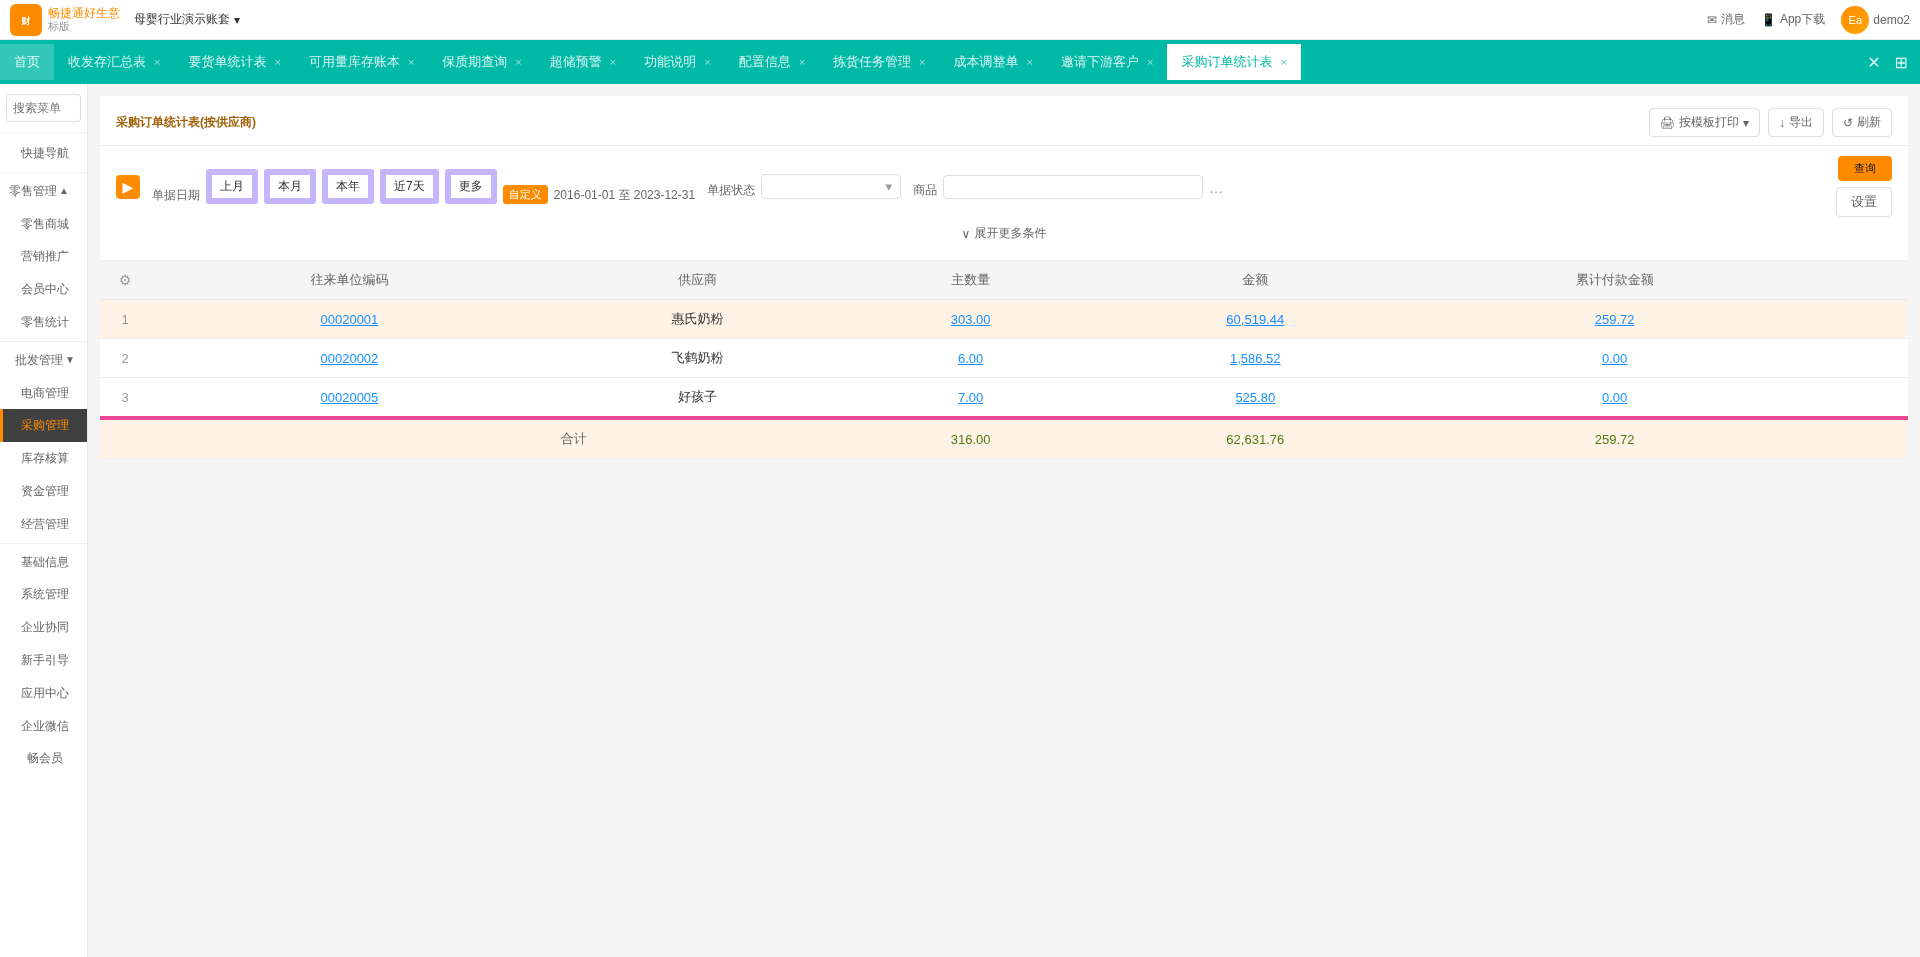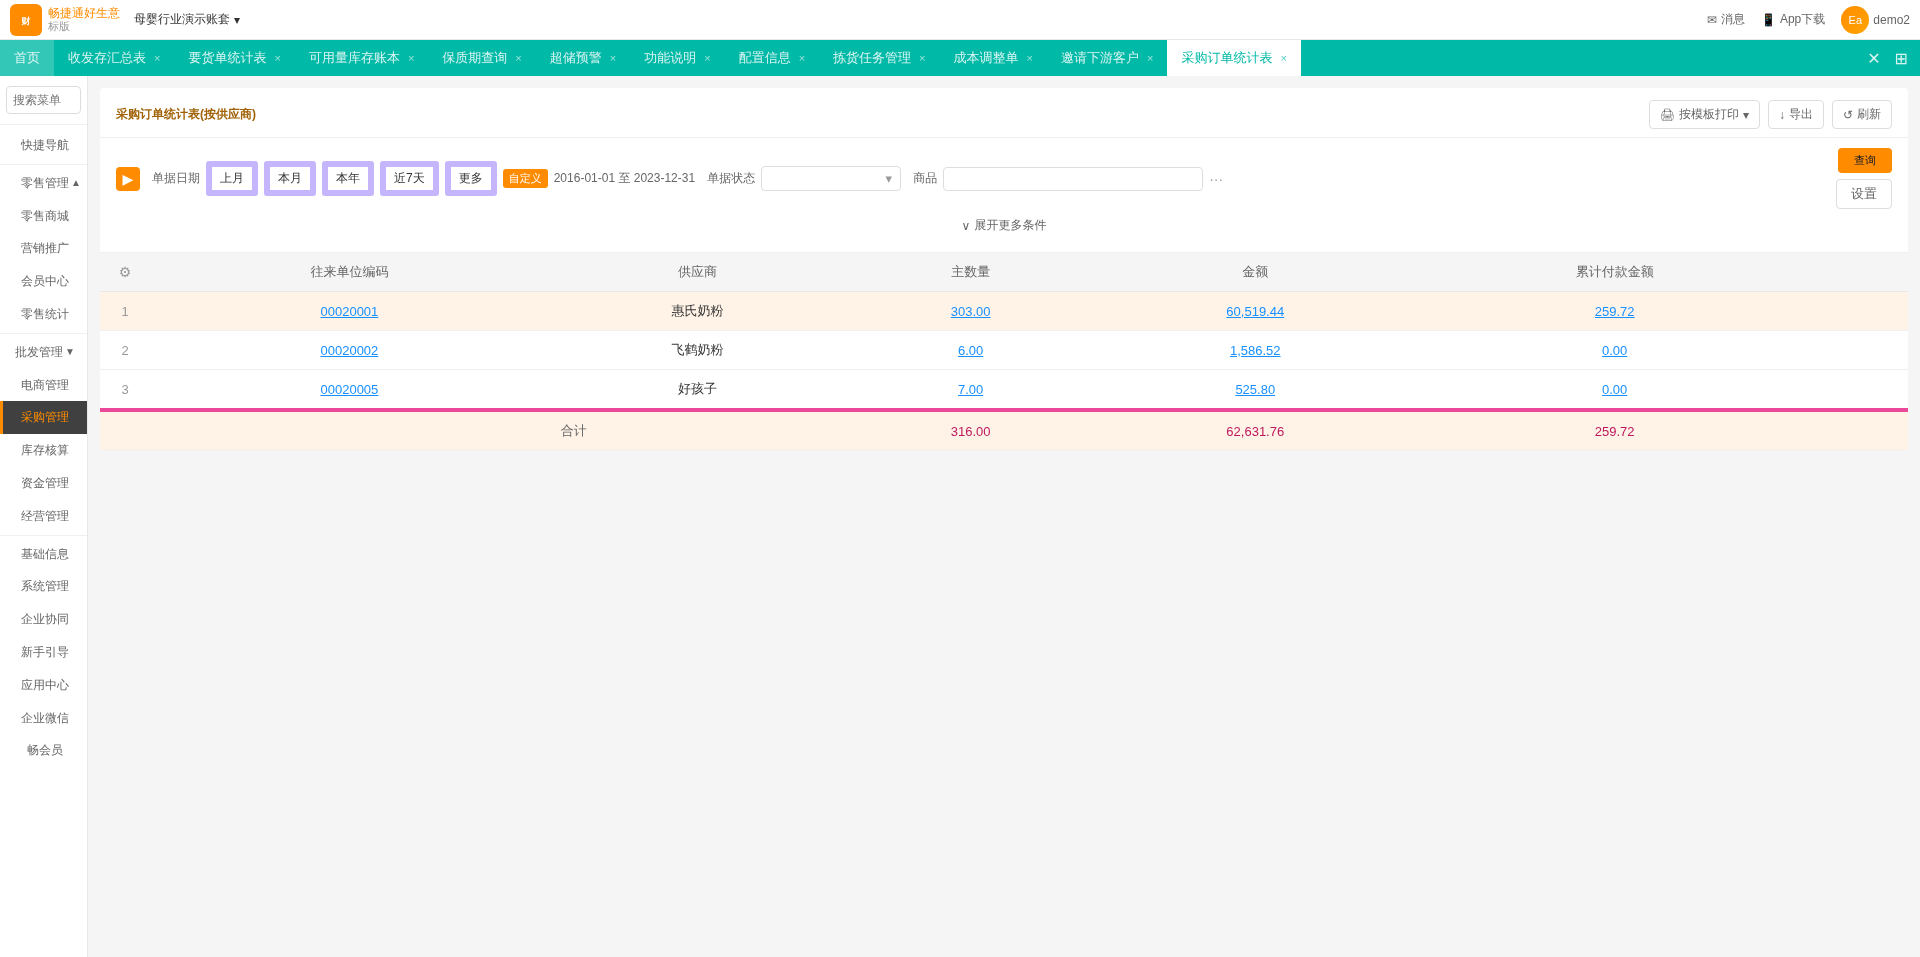--- a/index.html
+++ b/index.html
@@ -66,21 +66,21 @@
       align-items: center;
       gap: 4px;
       font-size: 12px;
       color: #333;
       cursor: pointer;
       padding: 0 8px;
     }
 
     
     .nav-tabs {
-      height: 36px;
+      height: 44px;
       background: #00b9a6;
       display: flex;
       align-items: center;
       padding: 0 0;
       overflow: hidden;
     }
     .nav-tab {
       height: 36px;
       padding: 0 14px;
       display: flex;
@@ -268,21 +268,21 @@
       display: flex;
       align-items: center;
       justify-content: center;
       color: white;
       cursor: pointer;
       font-size: 14px;
       flex-shrink: 0;
     }
     .filter-group {
       display: flex;
-      align-items: center;
+      align-items: flex-end;
       gap: 6px;
     }
     .filter-label {
       font-size: 12px;
       color: #666;
       white-space: nowrap;
     }
     .filter-date-btn {
       padding: 3px 8px;
       border: 6px solid #c4b5fd;
@@ -412,21 +412,21 @@
 
     
     .table-footer {
       background: #fff3e8;
       border-top: 4px solid #ec4899;
     }
     .table-footer td {
       padding: 10px 12px;
       font-size: 13px;
       font-weight: 500;
-      color: #be185d;
+      color: #4d7c0f;
       text-align: center;
     }
     .table-footer td.label {
       text-align: left;
       color: #666;
     }
 
     
     .checkbox-col { text-align: center; }
   </style>
@@ -524,21 +524,21 @@
 
 <div class="main-layout">
 
   <div class="sidebar">
     <div class="sidebar-search">
       <input type="text" placeholder="搜索菜单" style="">
     </div>
     <div class="sidebar-nav">
       <div class="sidebar-item">快捷导航</div>
       <div class="sidebar-divider"></div>
-      <div class="sidebar-item" style="display:flex;align-items:center;justify-content:flex-end;gap:2px;">零售管理 <span style="font-size:10px;">▲</span></div>
+      <div class="sidebar-item" style="display:flex;align-items:center;justify-content:flex-start;gap:2px;">零售管理 <span style="font-size:10px;">▲</span></div>
       <div class="sidebar-item">零售商城</div>
       <div class="sidebar-item">营销推广</div>
       <div class="sidebar-item">会员中心</div>
       <div class="sidebar-item">零售统计</div>
       <div class="sidebar-divider"></div>
       <div class="sidebar-item" style="display:flex;align-items:center;justify-content:center;gap:2px;">批发管理 <span style="font-size:10px;">▼</span></div>
       <div class="sidebar-item">电商管理</div>
       <div class="sidebar-item active">采购管理</div>
       <div class="sidebar-item">库存核算</div>
       <div class="sidebar-item">资金管理</div>

